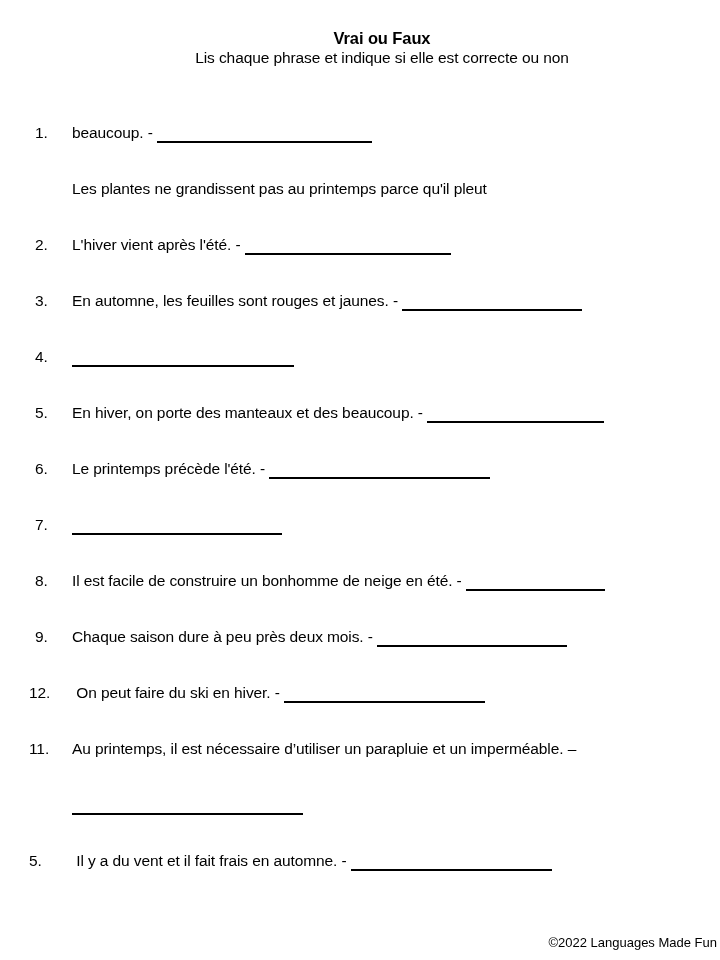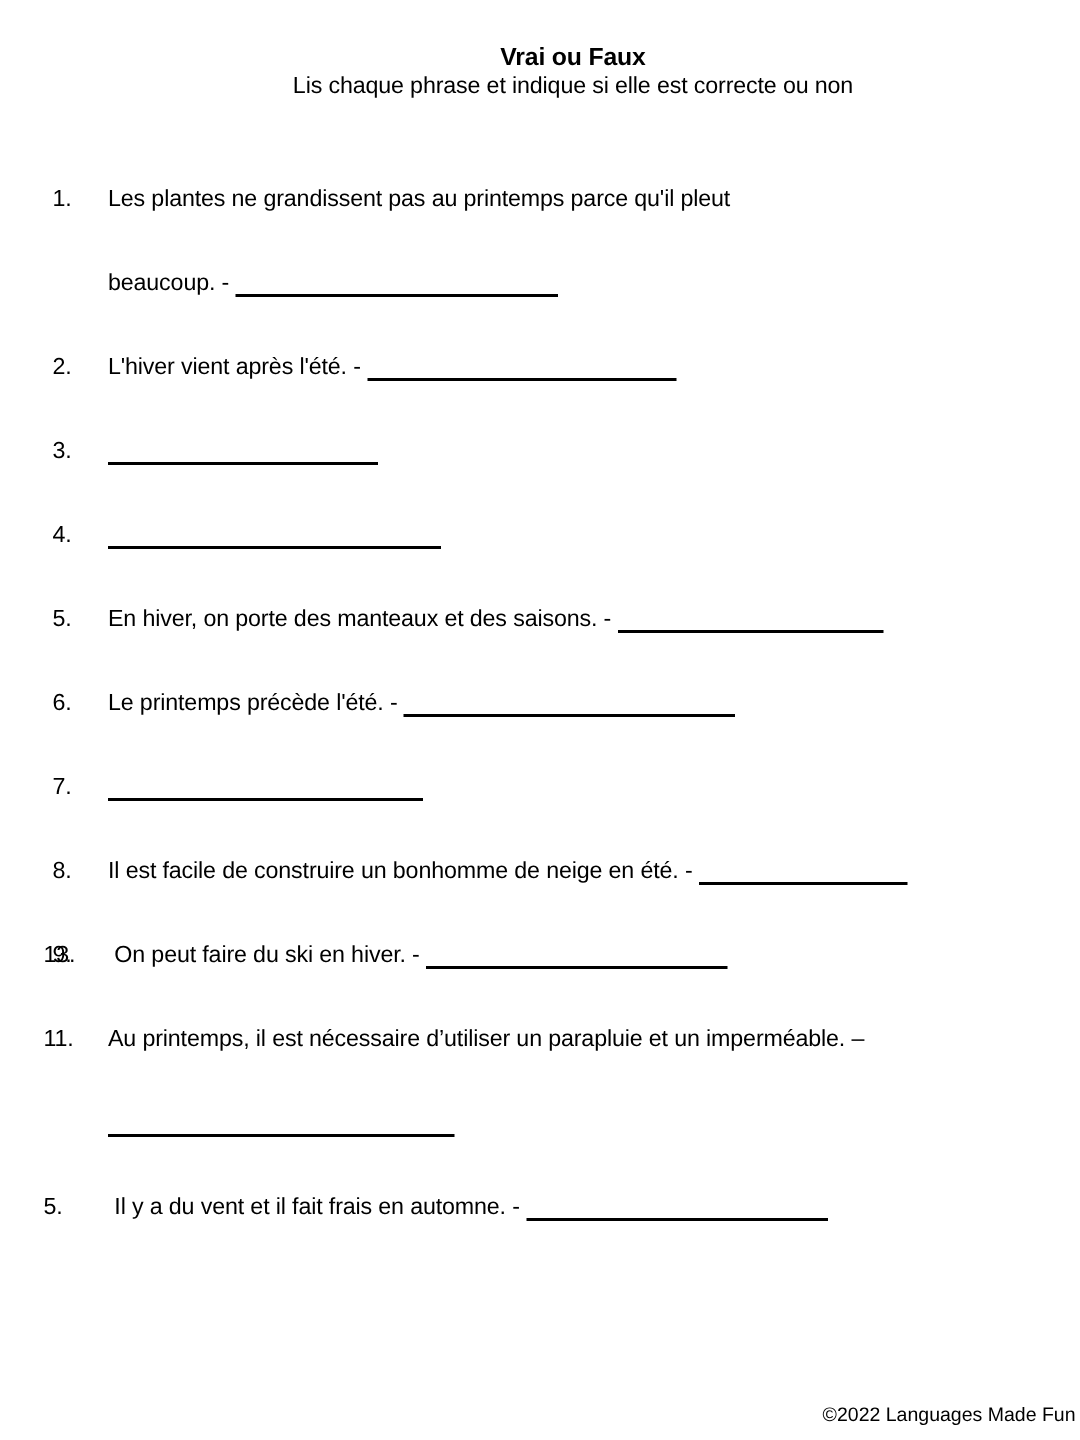--- a/index.html
+++ b/index.html
@@ -59,65 +59,66 @@
 
   <div class="header">
     <div class="title">Vrai ou Faux</div>
     <div class="subtitle">Lis chaque phrase et indique si elle est correcte ou non</div>
   </div>
 
   <ol class="questions">
 
     <li class="q">
       <span class="num">1.</span>
+      <div class="qline"><span>beaucoup. - </span><span class="blank" style="width:215px"></span></div>
       <div class="qline"><span>Les plantes ne grandissent pas au printemps parce qu'il pleut</span></div>
-      <div class="qline"><span>beaucoup. - </span><span class="blank" style="width:215px"></span></div>
     </li>
 
     <li class="q">
       <span class="num">2.</span>
       <div class="qline"><span>L'hiver vient après l'été. - </span><span class="blank" style="width:206px"></span></div>
     </li>
 
     <li class="q">
       <span class="num">3.</span>
-      <div class="qline"><span class="blank" style="width:180px"></span></div>
+      <div class="qline"><span>En automne, les feuilles sont rouges et jaunes. - </span><span class="blank" style="width:180px"></span></div>
     </li>
 
     <li class="q">
       <span class="num">4.</span>
       <div class="qline"><span class="blank" style="width:222px"></span></div>
     </li>
 
     <li class="q">
       <span class="num">5.</span>
-      <div class="qline"><span>En hiver, on porte des manteaux et des saisons. - </span><span class="blank" style="width:177px"></span></div>
+      <div class="qline"><span>En hiver, on porte des manteaux et des beaucoup. - </span><span class="blank" style="width:177px"></span></div>
     </li>
 
     <li class="q">
       <span class="num">6.</span>
       <div class="qline"><span>Le printemps précède l'été. - </span><span class="blank" style="width:221px"></span></div>
     </li>
 
     <li class="q">
       <span class="num">7.</span>
       <div class="qline"><span class="blank" style="width:210px"></span></div>
     </li>
 
     <li class="q">
       <span class="num">8.</span>
       <div class="qline"><span>Il est facile de construire un bonhomme de neige en été. - </span><span class="blank" style="width:139px"></span></div>
     </li>
 
     <li class="q">
       <span class="num">9.</span>
+      <div class="qline"><span>Chaque saison dure à peu près deux mois. - </span><span class="blank" style="width:190px"></span></div>
     </li>
 
     <li class="q">
-      <span class="num">13.</span>
+      <span class="num">12.</span>
       <div class="qline"><span> On peut faire du ski en hiver. - </span><span class="blank" style="width:201px"></span></div>
     </li>
 
     <li class="q">
       <span class="num">11.</span>
       <div class="qline"><span>Au printemps, il est nécessaire d’utiliser un parapluie et un imperméable. –</span></div>
       <div class="qline"><span></span><span class="blank" style="width:231px"></span></div>
     </li>
 
     <li class="q">

